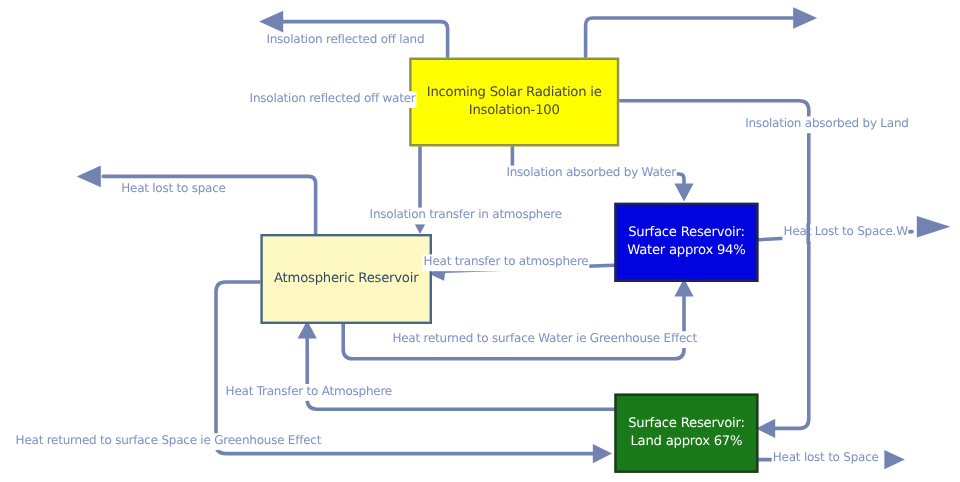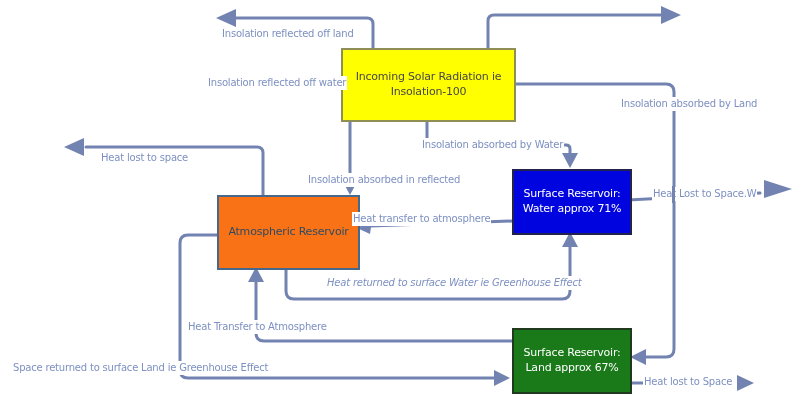--- a/index.html
+++ b/index.html
@@ -2,35 +2,35 @@
 <html><head>
 <meta charset="utf-8">
 <style>
   html,body{margin:0;padding:0;background:#fff;}
   #stage{position:relative;width:800px;height:402px;background:#ffffff;overflow:hidden;
          font-family:"DejaVu Sans","Liberation Sans",sans-serif;}
   #connectors{position:absolute;left:0;top:0;z-index:0;}
   .box{position:absolute;display:flex;flex-direction:column;align-items:center;justify-content:center;
        text-align:center;z-index:1;font-size:11px;line-height:1.35;letter-spacing:-0.2px;}
   #box-solar{left:341px;top:48px;width:171px;height:70px;background:#ffff00;border:2px solid #8f8f55;color:#474747;}
-  #box-atmos{left:217px;top:195px;width:139px;height:71px;background:#f97316;border:2px solid #46688c;color:#2e4a63;}
+  #box-atmos{left:217px;top:195px;width:139px;height:71px;background:#fef9c3;border:2px solid #46688c;color:#2e4a63;}
   #box-water{left:512px;top:169px;width:116px;height:62px;background:#0005e0;border:2px solid #23234d;color:#ffffff;}
   #box-land{left:512px;top:328px;width:116px;height:62px;background:#1a7a1a;border:2px solid #203a20;color:#ffffff;}
   .lbl{position:absolute;z-index:2;font-size:10px;line-height:14px;letter-spacing:-0.2px;
        color:#7d90c1;background:#ffffff;white-space:nowrap;padding:0 1px;}
   #l-reflected-land{left:221px;top:27px;}
   #l-reflected-clouds{left:474px;top:26px;}
   #l-reflected-water{left:207px;top:76px;}
   #l-absorbed-land{left:620px;top:97px;}
   #l-absorbed-water{left:421px;top:138px;}
   #l-absorbed-atmos{left:307px;top:173px;}
   #l-heat-lost-space{left:100px;top:151px;}
   #l-heat-transfer-atmos{left:352px;top:212px;}
   #l-heat-lost-space-w{left:652px;top:187px;}
-  #l-greenhouse-water{left:326px;top:276px;font-style:italic;}
+  #l-greenhouse-water{left:326px;top:276px;}
   #l-heat-transfer-atmosphere{left:187px;top:320px;}
   #l-greenhouse-land{left:12px;top:361px;}
   #l-heat-lost-space-land{left:643px;top:375px;}
   #overline-absorbed-land{position:absolute;left:672px;top:186px;width:3px;height:17px;
        background:#7283b1;z-index:3;}
 </style>
 </head>
 <body>
 
 <div id="stage">
@@ -88,34 +88,34 @@
 
   <div class="box" id="box-solar">
     <span>Incoming Solar Radiation ie</span>
     <span>Insolation-100</span>
   </div>
   <div class="box" id="box-atmos">
     <span>Atmospheric Reservoir</span>
   </div>
   <div class="box" id="box-water">
     <span>Surface Reservoir:</span>
-    <span>Water approx 71%</span>
+    <span>Water approx 94%</span>
   </div>
   <div class="box" id="box-land">
     <span>Surface Reservoir:</span>
     <span>Land approx 67%</span>
   </div>
 
   <div class="lbl" id="l-reflected-land">Insolation reflected off land</div>
   <div class="lbl" id="l-absorbed-land">Insolation absorbed by Land</div>
   <div class="lbl" id="l-reflected-water">Insolation reflected off water</div>
   <div class="lbl" id="l-absorbed-water">Insolation absorbed by Water</div>
-  <div class="lbl" id="l-absorbed-atmos">Insolation absorbed in reflected</div>
+  <div class="lbl" id="l-absorbed-atmos">Insolation transfer in atmosphere</div>
   <div class="lbl" id="l-heat-lost-space">Heat lost to space</div>
   <div class="lbl" id="l-heat-transfer-atmos">Heat transfer to atmosphere</div>
   <div class="lbl" id="l-heat-lost-space-w">Heat Lost to Space.W</div>
   <div class="lbl" id="l-greenhouse-water">Heat returned to surface Water ie Greenhouse Effect</div>
   <div class="lbl" id="l-heat-transfer-atmosphere">Heat Transfer to Atmosphere</div>
-  <div class="lbl" id="l-greenhouse-land">Space returned to surface Land ie Greenhouse Effect</div>
+  <div class="lbl" id="l-greenhouse-land">Heat returned to surface Space ie Greenhouse Effect</div>
   <div class="lbl" id="l-heat-lost-space-land">Heat lost to Space</div>
 
   <div id="overline-absorbed-land"></div>
 </div>
 
 </body></html>

